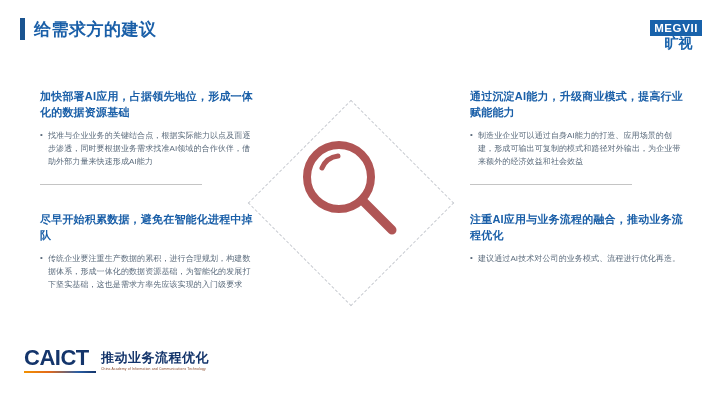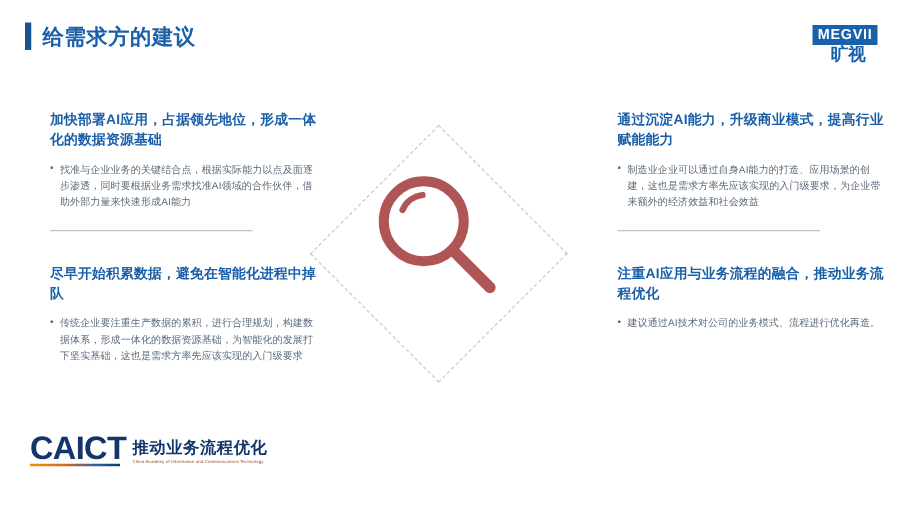--- a/index.html
+++ b/index.html
@@ -68,21 +68,21 @@
     margin-left: 5px;
     line-height: 14px;
   }
 
   
   .col {
     position: absolute;
     width: 215px;
   }
   #col-left { left: 40px; top: 88px; }
-  #col-right { left: 494px; top: 88px; }
+  #col-right { left: 470px; top: 88px; }
 
   .block { position: relative; }
   .block-heading {
     font-size: 11px;
     font-weight: bold;
     color: #1a5fa8;
     line-height: 16px;
     letter-spacing: 0.2px;
     margin: 0 0 9px 0;
   }
@@ -142,21 +142,21 @@
     bottom: 12px;
     display: flex;
     align-items: flex-end;
   }
   #caict-left {
     display: flex;
     flex-direction: column;
   }
   #caict-letters {
     font-family: "Liberation Sans", sans-serif;
-    font-size: 26px;
+    font-size: 22px;
     font-weight: bold;
     color: #14356b;
     letter-spacing: -0.5px;
     line-height: 22px;
   }
   #caict-underline {
     margin-top: 2px;
     height: 2px;
     width: 72px;
     background: linear-gradient(to right, #f29100 0%, #e2691b 35%, #2a5fa5 75%, #14356b 100%);
@@ -208,21 +208,21 @@
     <div class="block-gap"></div>
     <div class="block">
       <p class="block-heading">尽早开始积累数据，避免在智能化进程中掉队</p>
       <p class="block-body">传统企业要注重生产数据的累积，进行合理规划，构建数据体系，形成一体化的数据资源基础，为智能化的发展打下坚实基础，这也是需求方率先应该实现的入门级要求</p>
     </div>
   </div>
 
   <div class="col" id="col-right">
     <div class="block">
       <p class="block-heading">通过沉淀AI能力，升级商业模式，提高行业赋能能力</p>
-      <p class="block-body">制造业企业可以通过自身AI能力的打造、应用场景的创建，这也是需求方率先应该实现的入门级要求，为企业带来额外的经济效益和社会效益</p>
+      <p class="block-body">制造业企业可以通过自身AI能力的打造、应用场景的创建，形成可输出可复制的模式和路径对外输出，为企业带来额外的经济效益和社会效益</p>
       <div class="block-sep"></div>
     </div>
     <div class="block-gap"></div>
     <div class="block">
       <p class="block-heading">注重AI应用与业务流程的融合，推动业务流程优化</p>
       <p class="block-body">建议通过AI技术对公司的业务模式、流程进行优化再造。</p>
     </div>
   </div>
 
   <div id="center-graphic">

